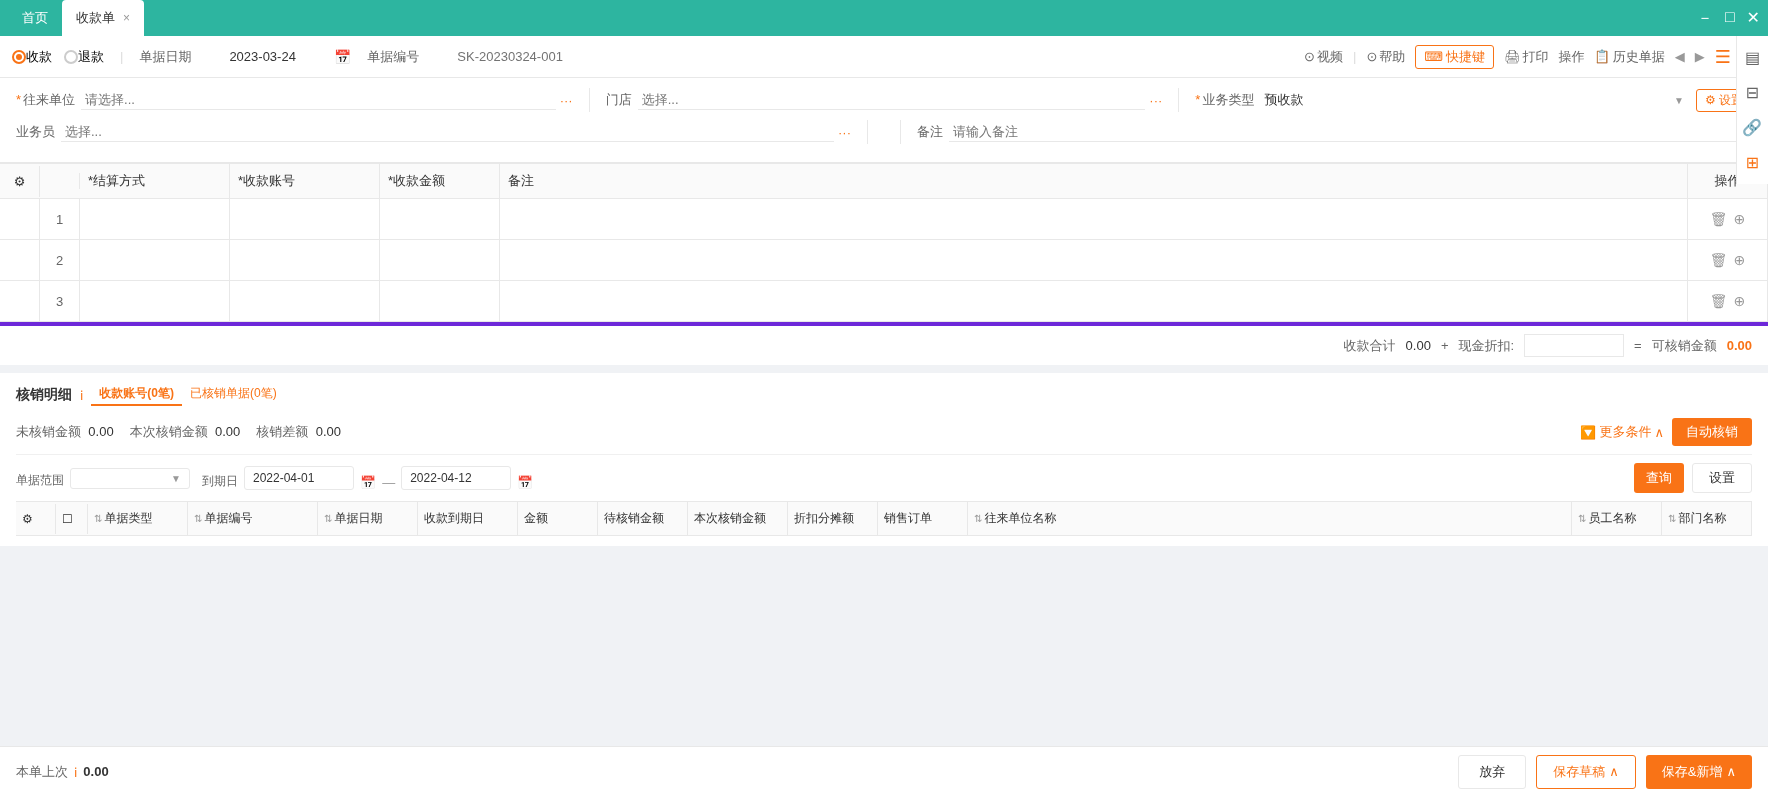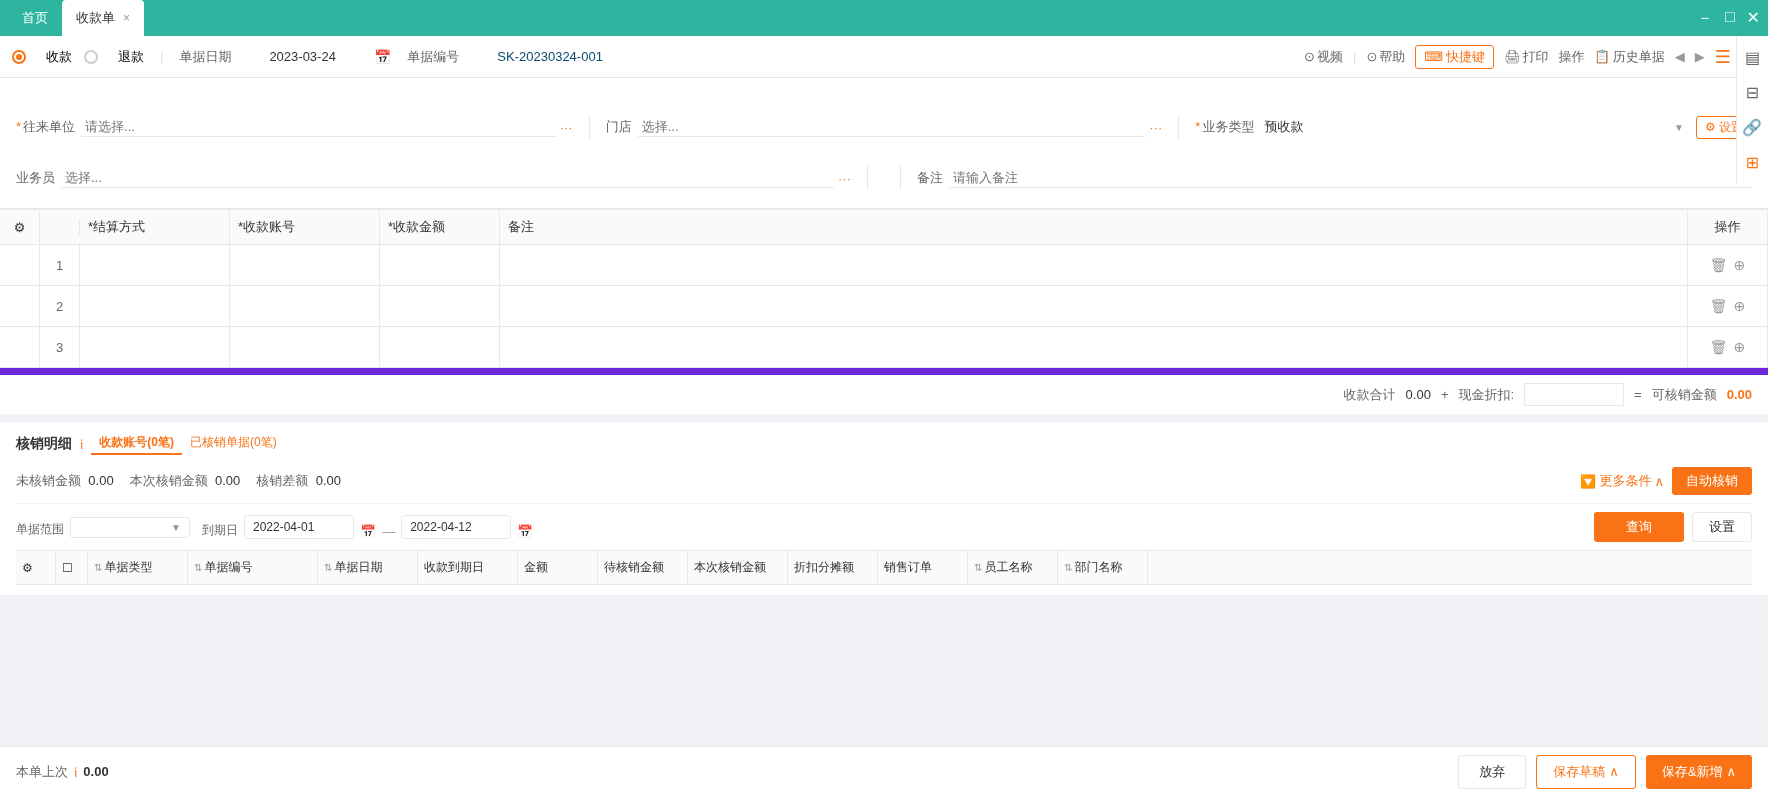--- a/index.html
+++ b/index.html
@@ -16,38 +16,38 @@
     .tab-item.active { background: #fff; color: #333; border-radius: 4px 4px 0 0; }
     .tab-item .close-x { margin-left: 8px; font-size: 12px; color: #999; cursor: pointer; }
     .tab-bar-right { margin-left: auto; display: flex; gap: 12px; }
     .tab-bar-right span { color: #fff; cursor: pointer; font-size: 16px; }
 
     
     .toolbar {
       display: flex; align-items: center; background: #fff; padding: 6px 12px; border-bottom: 1px solid #e8e8e8; gap: 16px; height: 42px;
     }
     .radio-group { display: flex; gap: 12px; align-items: center; }
-    .radio-item { display: flex; align-items: center; gap: 20px; cursor: pointer; }
+    .radio-item { display: flex; align-items: center; gap: 0; cursor: pointer; }
     .radio-circle { width: 14px; height: 14px; border-radius: 50%; border: 2px solid #ccc; display: flex; align-items: center; justify-content: center; }
     .radio-circle.active { border-color: #f97316; }
     .radio-circle.active::after { content: ''; width: 6px; height: 6px; border-radius: 50%; background: #f97316; }
     .toolbar-sep { color: #ddd; }
     .toolbar-field { display: flex; align-items: center; gap: 6px; }
     .toolbar-field label { color: #666; white-space: nowrap; }
     .toolbar-field span { color: #333; margin-left: 32px; }
     .toolbar-icon { color: #f97316; cursor: pointer; font-size: 14px; }
     .toolbar-right { margin-left: auto; display: flex; align-items: center; gap: 10px; }
     .toolbar-right a { color: #666; text-decoration: none; font-size: 13px; display: flex; align-items: center; gap: 2px; }
     .toolbar-btn-outline { border: 1px solid #f97316; color: #f97316; background: #fff; padding: 2px 8px; border-radius: 3px; cursor: pointer; font-size: 12px; display: flex; align-items: center; gap: 3px; }
 
     
     .form-area {
       background: #fff; padding: 10px 16px; border-bottom: 1px solid #e8e8e8;
     }
-    .form-row { display: flex; gap: 0; margin-bottom: 8px; margin-top: 27px; }
+    .form-row { display: flex; gap: 0; margin-bottom: 8px; }
     .form-field { display: flex; align-items: center; flex: 1; min-width: 0; }
     .form-label { color: #666; white-space: nowrap; margin-right: 6px; }
     .form-label.required::before { content: '*'; color: #f97316; margin-right: 2px; }
     .form-input {
       flex: 1; border: none; border-bottom: 1px solid #e8e8e8; outline: none; padding: 2px 4px; color: #999; min-width: 0;
       background: transparent;
     }
     .form-more { color: #f97316; margin-left: 4px; cursor: pointer; }
     .form-divider { width: 1px; background: #e8e8e8; height: 24px; margin: 0 16px; }
 
@@ -61,21 +61,21 @@
     .col-settle { width: 150px; }
     .col-account { width: 150px; }
     .col-amount { width: 120px; }
     .col-remark { flex: 1; }
     .col-action { width: 80px; justify-content: center; gap: 6px; }
     .col-settings { width: 40px; justify-content: center; }
     .action-icon { color: #999; cursor: pointer; font-size: 14px; }
 
     
     .summary-row {
-      display: flex; align-items: center; justify-content: flex-end; padding: 8px 16px; background: #fff; border-top: 7px solid #6d28d9; gap: 10px;
+      display: flex; align-items: center; justify-content: flex-end; padding: 8px 16px; background: #fff; border-top: 4px solid #6d28d9; gap: 10px;
     }
     .summary-label { color: #666; }
     .summary-val { color: #333; font-weight: 500; }
     .summary-orange { color: #f97316; font-weight: 600; }
 
     
     .writeoff-section { background: #fff; margin-top: 8px; padding: 10px 16px; }
     .section-title { display: flex; align-items: center; gap: 8px; margin-bottom: 8px; }
     .section-title h3 { font-size: 14px; font-weight: 600; color: #333; }
     .info-icon { color: #f97316; cursor: pointer; }
@@ -91,21 +91,21 @@
 
     
     .filter-row { display: flex; align-items: center; gap: 12px; padding: 8px 0; border-top: 1px solid #f0f0f0; }
     .filter-field { display: flex; align-items: flex-end; gap: 6px; }
     .filter-label { color: #666; white-space: nowrap; font-size: 12px; }
     .filter-select { display: flex; align-items: center; border: 1px solid #e8e8e8; border-radius: 3px; padding: 4px 8px; background: #fff; cursor: pointer; gap: 6px; min-width: 120px; }
     .filter-select .arrow { color: #999; font-size: 10px; }
     .date-input { border: 1px solid #e8e8e8; border-radius: 3px; padding: 4px 8px; width: 110px; color: #333; font-size: 12px; }
     .date-sep { color: #999; }
     .cal-icon { color: #f97316; cursor: pointer; }
-    .query-btn { background: #f97316; color: #fff; border: none; padding: 5px 32px; border-radius: 3px; cursor: pointer; font-size: 13px; }
+    .query-btn { background: #f97316; color: #fff; border: none; padding: 5px 12px; border-radius: 3px; cursor: pointer; font-size: 13px; }
     .settings-btn { background: #fff; color: #333; border: 1px solid #e8e8e8; padding: 5px 16px; border-radius: 3px; cursor: pointer; font-size: 13px; }
 
     
     .bottom-table-header { display: flex; align-items: center; background: #fafafa; border-top: 1px solid #e8e8e8; border-bottom: 1px solid #e8e8e8; }
     .bth { padding: 8px 6px; color: #333; font-weight: 500; border-right: 1px solid #e8e8e8; display: flex; align-items: center; gap: 2px; font-size: 12px; }
     .bth.sort::before { content: '⇅'; font-size: 10px; color: #999; }
 
     
     .footer { display: flex; align-items: center; background: #fff; padding: 10px 16px; border-top: 1px solid #e8e8e8; position: fixed; bottom: 0; left: 0; right: 0; height: 50px; }
     .footer-left { display: flex; align-items: center; gap: 6px; color: #666; }
@@ -150,21 +150,21 @@
     </div>
   </div>
   <div class="toolbar-sep">|</div>
   <div class="toolbar-field">
     <label>单据日期</label>
     <span style="color:#333;font-weight:500;">2023-03-24</span>
     <span class="toolbar-icon">📅</span>
   </div>
   <div class="toolbar-field">
     <label>单据编号</label>
-    <span style="color:#0c4a6e;font-weight:500;">SK-20230324-001</span>
+    <span style="color:#737373;font-weight:500;">SK-20230324-001</span>
   </div>
   <div class="toolbar-right">
     <a href="#">
       <span style="color:#666;">⊙</span>
       <span>视频</span>
     </a>
     <span style="color:#ddd;">|</span>
     <a href="#">
       <span style="color:#666;">⊙</span>
       <span>帮助</span>
@@ -366,20 +366,21 @@
     <div class="bth" style="width:32px;">☐</div>
     <div class="bth sort" style="width:100px;">单据类型</div>
     <div class="bth sort" style="width:130px;">单据编号</div>
     <div class="bth sort" style="width:100px;">单据日期</div>
     <div class="bth" style="width:100px;">收款到期日</div>
     <div class="bth" style="width:80px;">金额</div>
     <div class="bth" style="width:90px;">待核销金额</div>
     <div class="bth" style="width:100px;">本次核销金额</div>
     <div class="bth" style="width:90px;">折扣分摊额</div>
     <div class="bth" style="width:90px;">销售订单</div>
+    <div class="bth sort" style="flex:1;">往来单位名称</div>
     <div class="bth sort" style="width:90px;">员工名称</div>
     <div class="bth sort" style="width:90px;">部门名称</div>
   </div>
 </div>
 
 <div class="footer">
   <div class="footer-left">
     <span>本单上次</span>
     <span class="info-icon">ℹ</span>
     <span class="footer-val">0.00</span>

